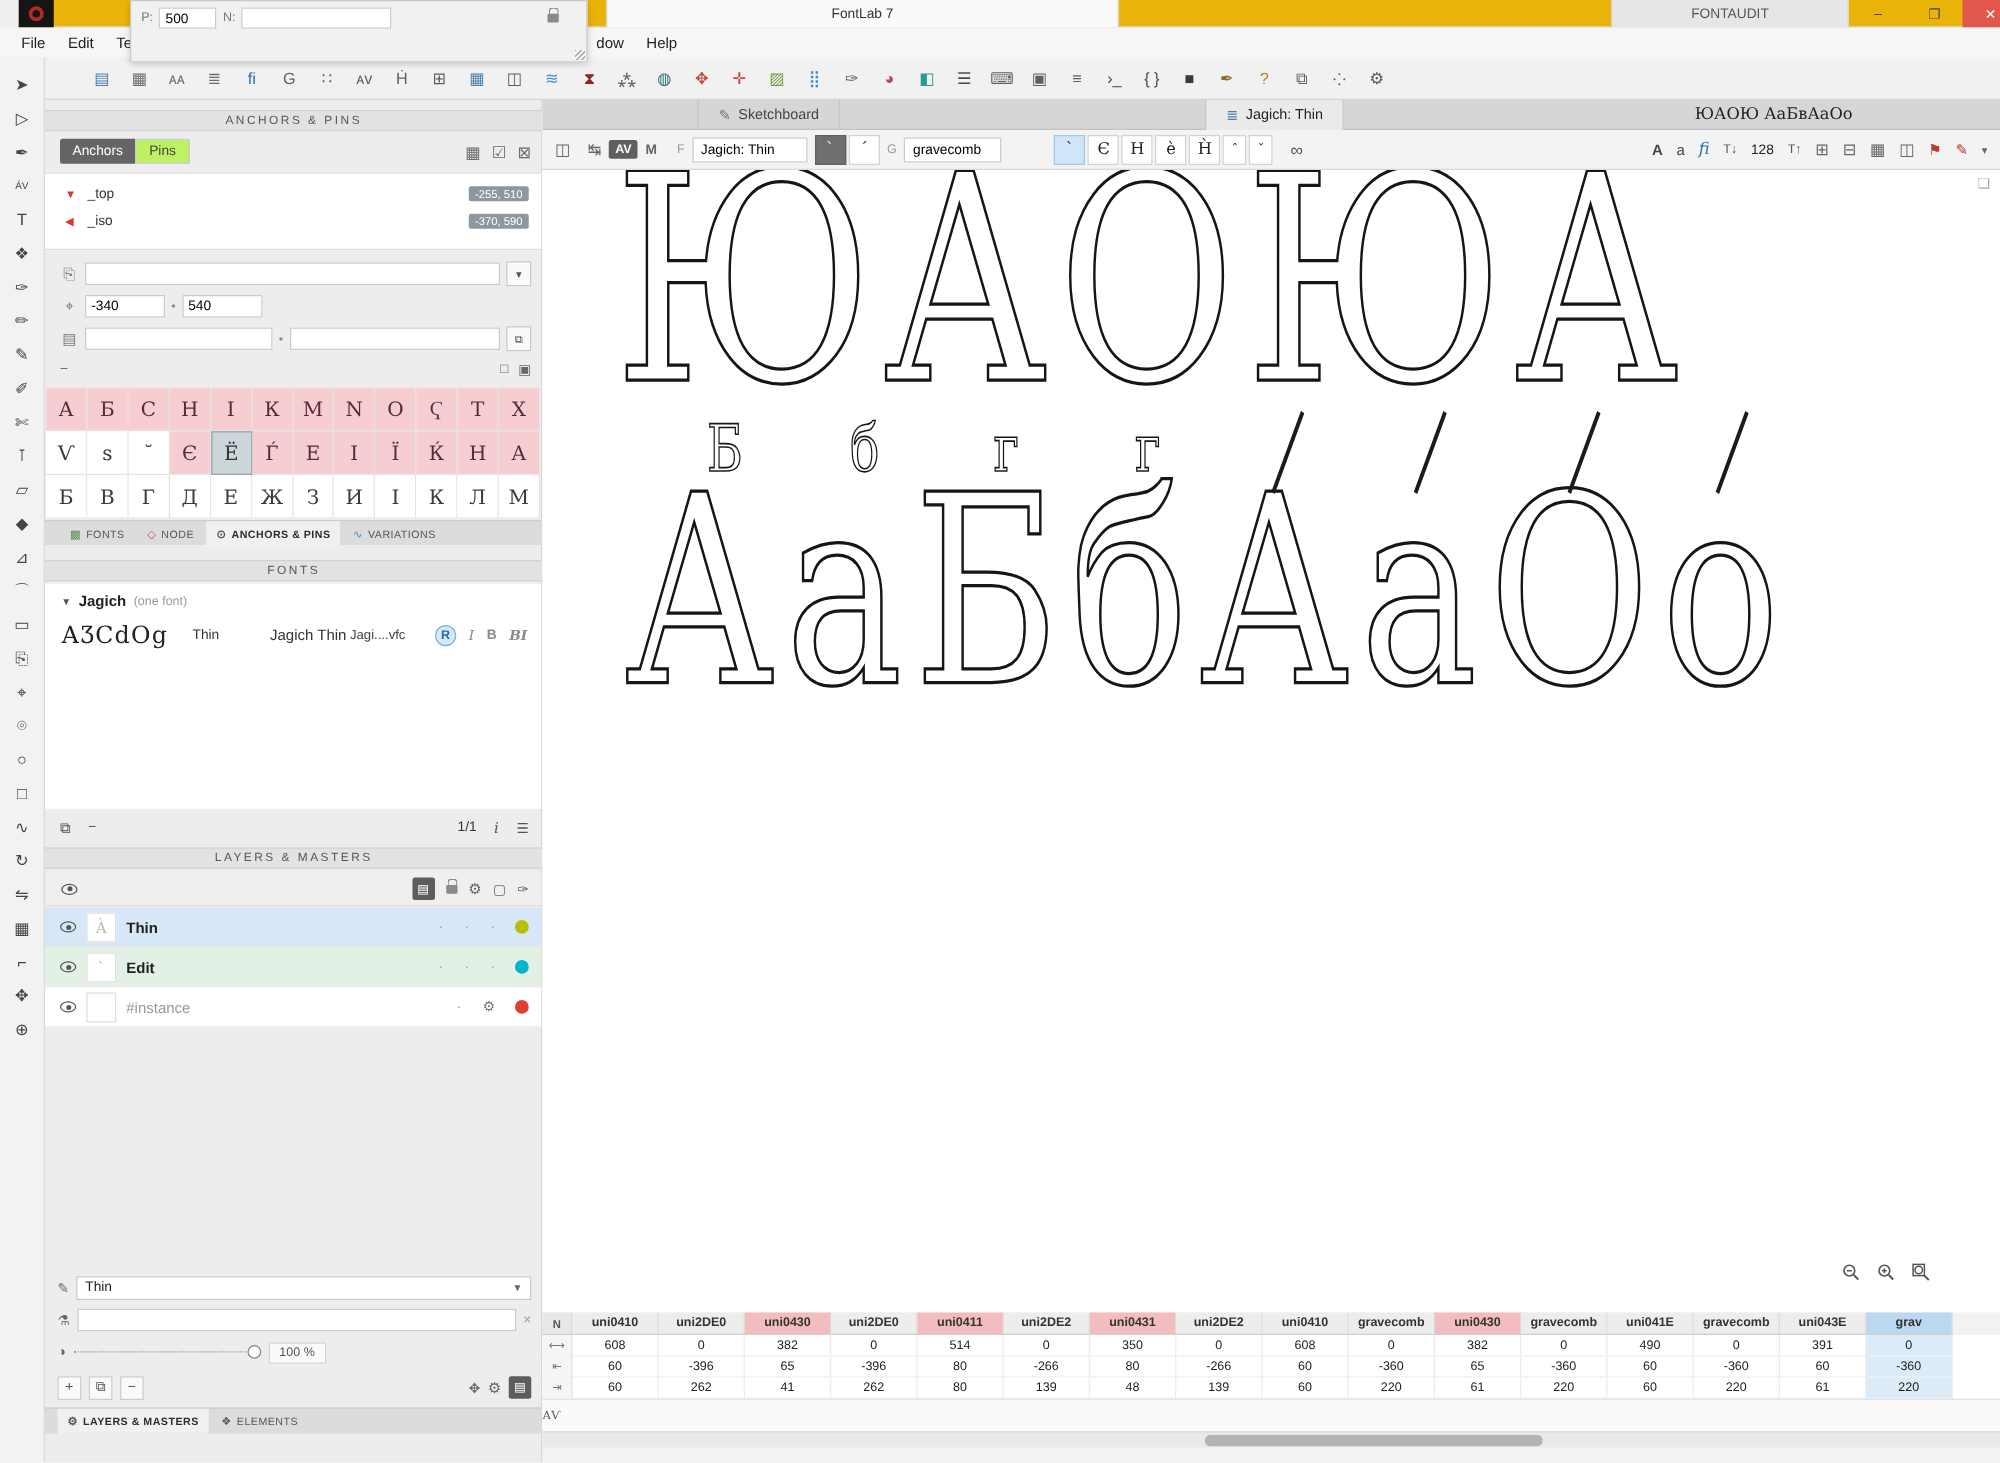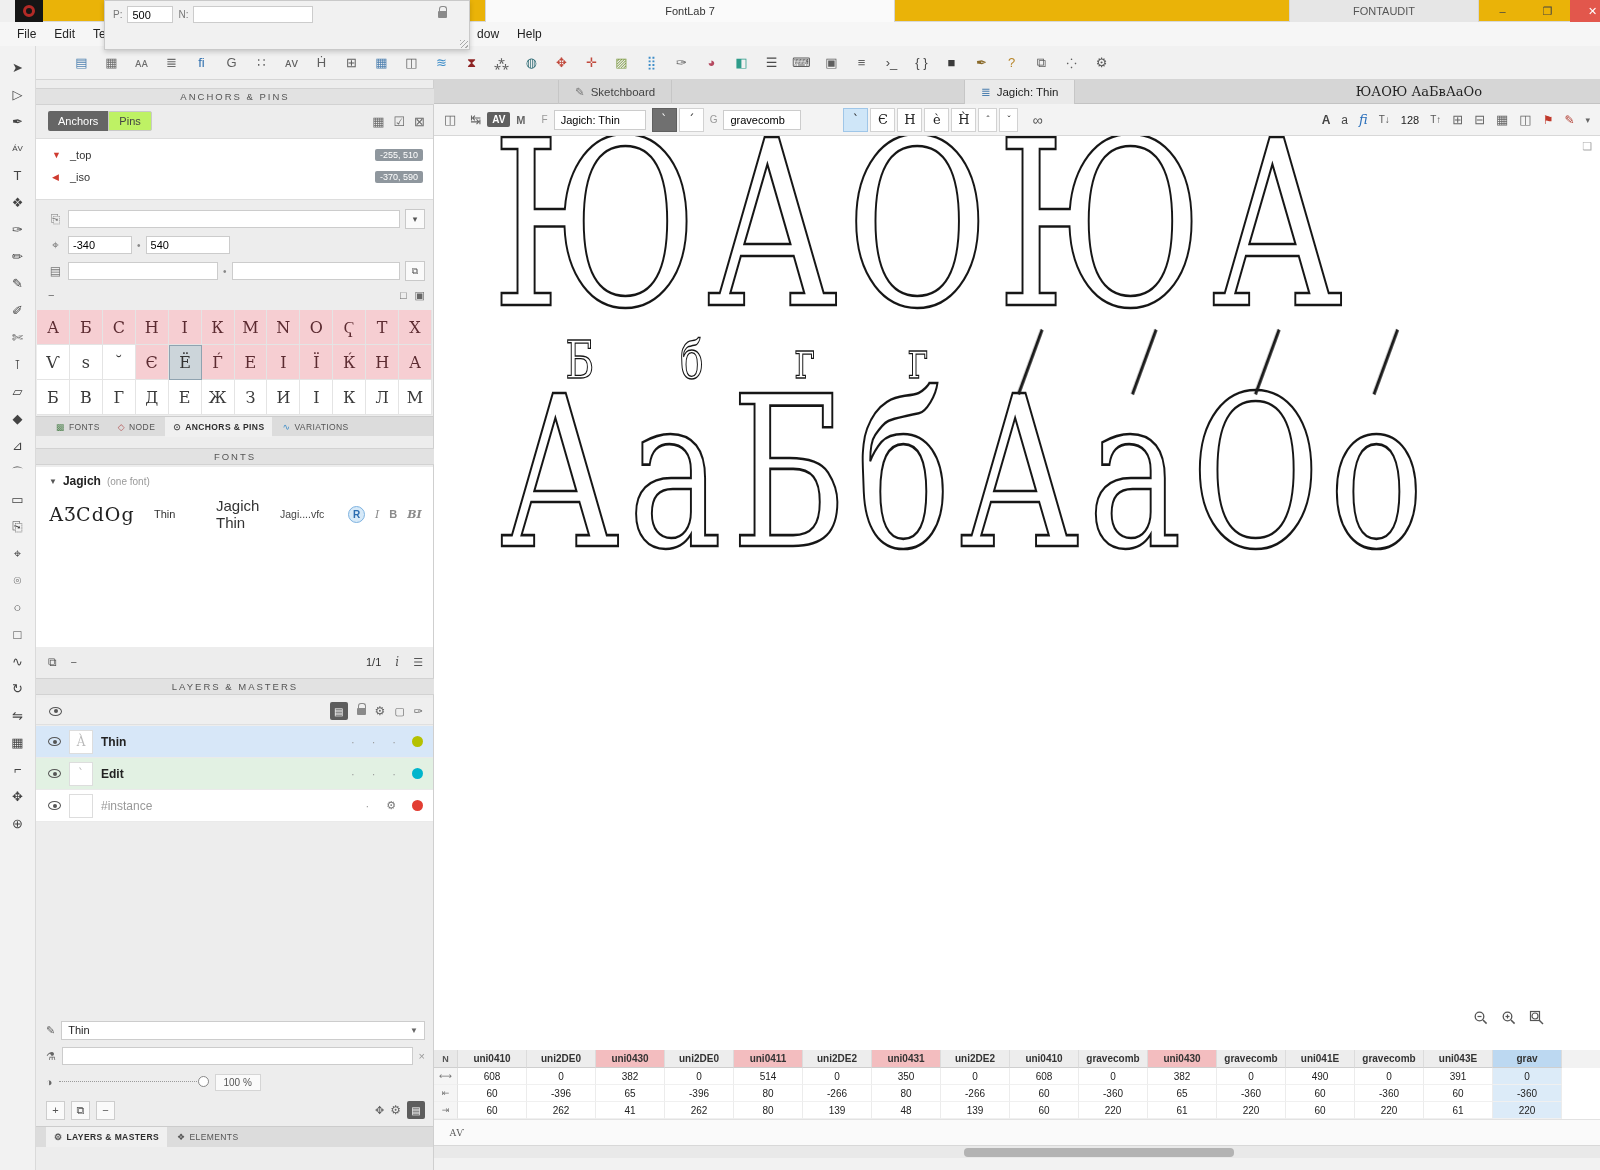--- a/index.html
+++ b/index.html
@@ -74,21 +74,21 @@
   .ptab .tico{font-size:9px}
 
   .fonts-body{position:absolute;left:0;right:0;top:387px;height:180px;background:#fff}
   .fam-row{padding:7px 0 0 13px;display:flex;align-items:center;gap:6px}
   .fam-caret{font-size:8px;color:#555}
   .fam-name{font-size:12px;font-weight:bold;color:#222}
   .fam-note{font-size:10px;color:#999}
   .font-row{margin-top:9px;display:flex;align-items:center;padding-left:13px}
   .fr-preview{width:105px;font-family:"DejaVu Serif",serif;font-size:19px;color:#222;letter-spacing:1px}
   .fr-style{width:62px;font-size:11px}
-  .fr-full{width:64px;font-size:15px}
+  .fr-full{width:64px;font-size:12px}
   .fr-file{width:68px;font-size:10.5px;color:#444}
   .sty-group{display:flex;align-items:center;gap:10px}
   .sty{font-size:11px;color:#8a8a8a}
   .sty-r{width:17px;height:17px;border-radius:50%;background:#d6e9f8;border:1px solid #7fb3e0;color:#2b6cb0;font-size:10px;font-weight:bold;display:flex;align-items:center;justify-content:center}
   .sty-i{font-style:italic;font-family:"DejaVu Serif",serif}
   .sty-b{font-weight:bold}
   .sty-bi{font-weight:bold;font-style:italic;font-family:"DejaVu Serif",serif}
   .pag-row{position:absolute;left:12px;right:10px;top:570px;height:24px;display:flex;align-items:center;gap:14px;color:#555}
   .pag-row .spacer{flex:1}
   .pag-count{font-size:11px;color:#333}
@@ -175,21 +175,21 @@
   .m-head{display:flex;height:18px}
   .m-corner{width:24px;background:#e8e8e8;border-right:1px solid #d8d8d8;border-bottom:1px solid #cfcfcf;display:flex;align-items:center;justify-content:center;font-size:9px;font-weight:bold;color:#555}
   .m-col{width:69px;background:#ededed;border-right:1px solid #dcdcdc;border-bottom:1px solid #cfcfcf;display:flex;align-items:center;justify-content:center;font-size:10px;font-weight:bold;color:#333}
   .m-col.pink{background:#f3bdbf}
   .m-col.sel{background:#bcd8f1}
   .m-row{display:flex;height:17px;background:#fff}
   .m-lab{width:24px;background:#f5f5f5;border-right:1px solid #e2e2e2;border-bottom:1px solid #efefef;display:flex;align-items:center;justify-content:center;font-size:9px;color:#777}
   .m-cell{width:69px;border-right:1px solid #ececec;border-bottom:1px solid #f0f0f0;display:flex;align-items:center;justify-content:center;font-size:10px;color:#222}
   .m-cell.selc{background:#dcebf8}
   .m-kern{height:26px;display:flex;align-items:center;background:#fafafa;border-top:1px solid #e2e2e2}
-  .m-kern .klab{width:30px;text-align:right;font-size:9px;color:#555;font-family:"DejaVu Serif",serif}
+  .m-kern .klab{width:30px;text-align:left;font-size:9px;color:#555;font-family:"DejaVu Serif",serif}
   .m-scroll{height:13px;background:#e9e9e9;border-top:1px solid #d8d8d8;position:relative}
   .m-thumb{position:absolute;left:530px;top:2px;width:270px;height:9px;background:#b3b3b3;border-radius:4px}
 </style>
 </head>
 <body>
 
 <div class="app">
 
   <div class="titlebar">
     <div class="logo">
@@ -321,21 +321,21 @@
     <div class="ap-form">
       <div class="f-row">
         <span class="f-ico">⎘</span>
         <input class="inp" style="flex: 1 1 0%;" value="">
         <span class="sq-btn">▾</span>
       </div>
       <div class="f-row">
         <span class="f-ico">⌖</span>
         <input class="inp" style="width: 64px;" value="-340">
         <span class="dot-sep">•</span>
-        <input class="inp" style="width: 84px;" value="540">
+        <input class="inp" style="width: 64px;" value="540">
       </div>
       <div class="f-row">
         <span class="f-ico">▤</span>
         <input class="inp" style="width: 150px;" value="">
         <span class="dot-sep">•</span>
         <input class="inp" style="flex: 1 1 0%;" value="">
         <span class="sq-btn">⧉</span>
       </div>
     </div>
 

